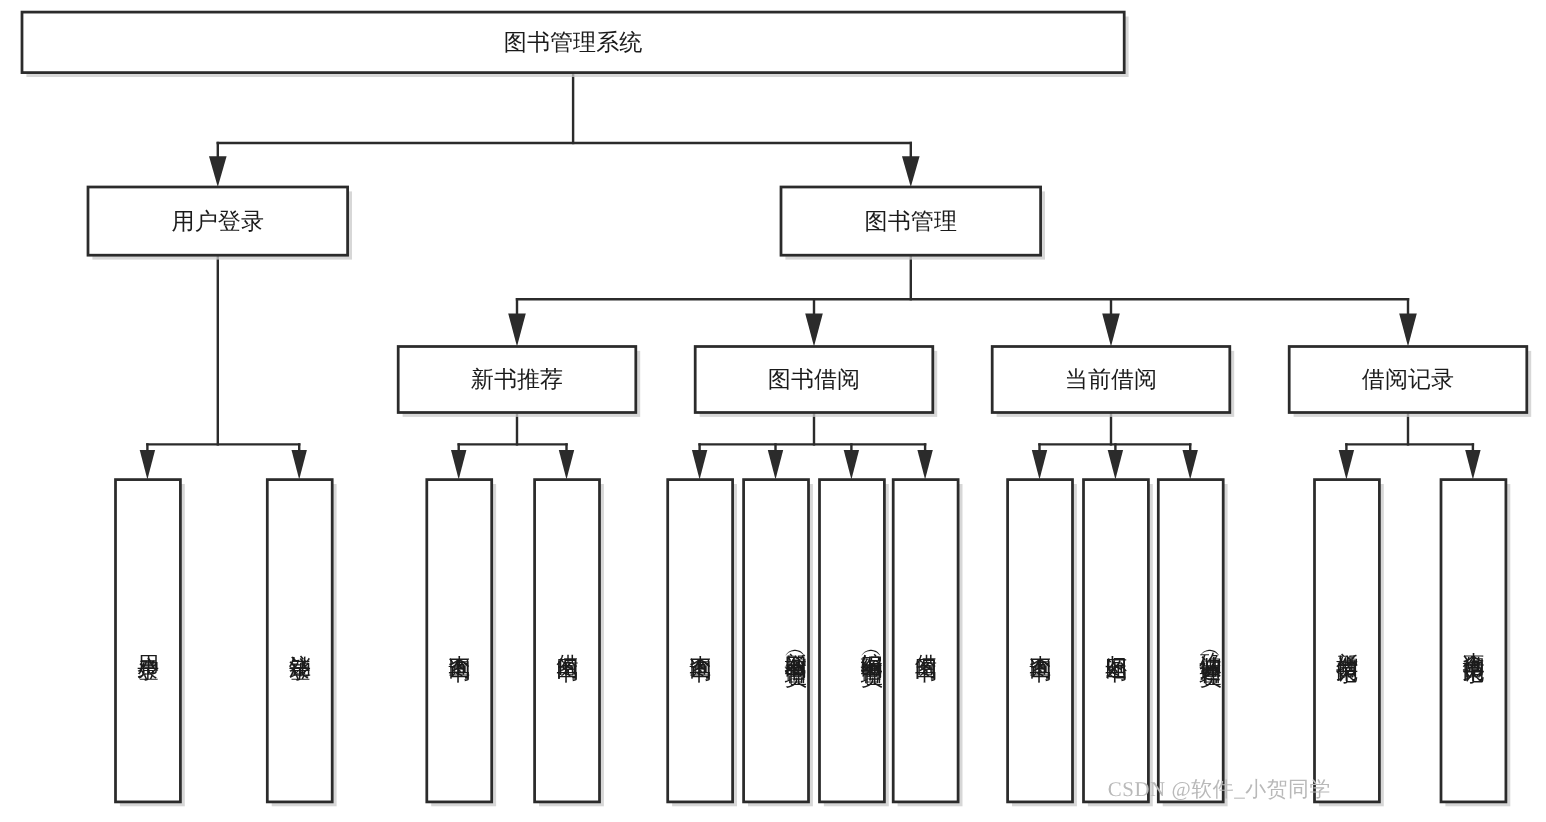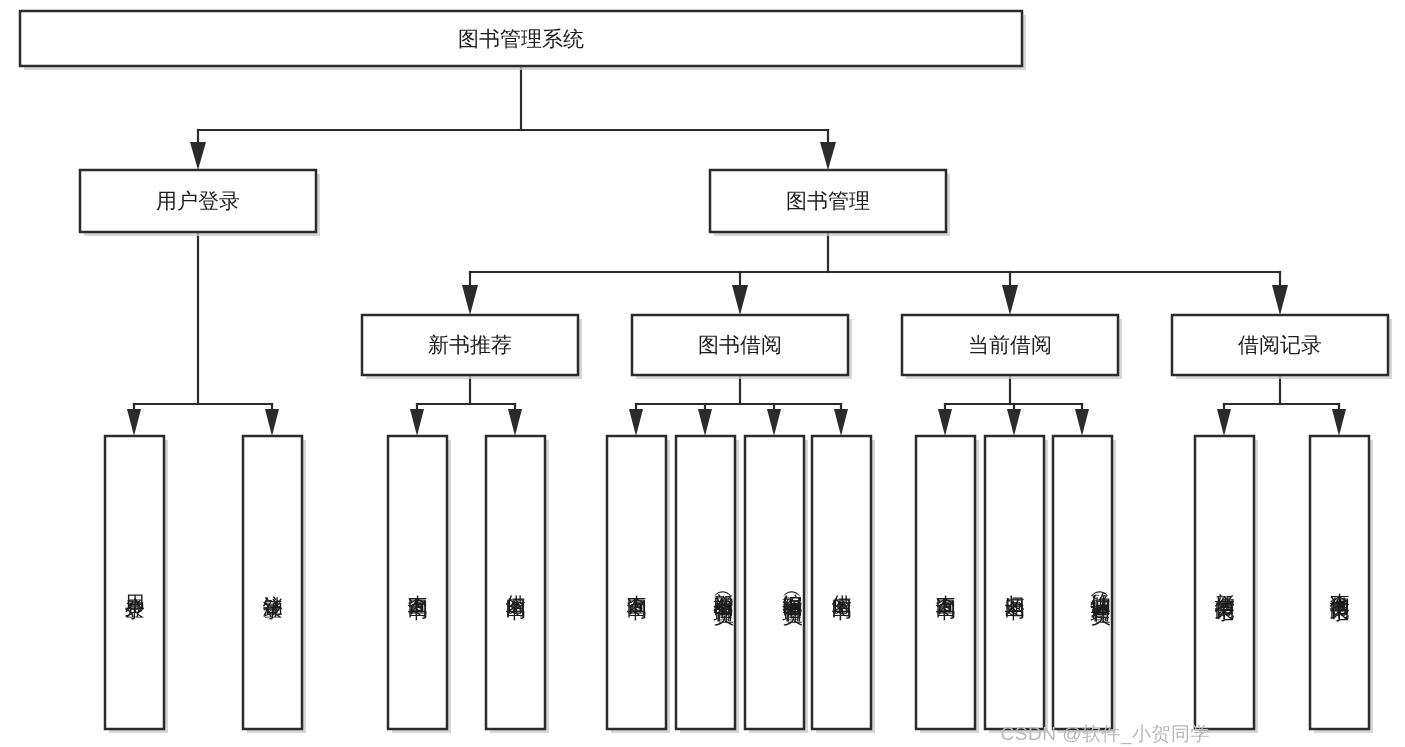--- a/index.html
+++ b/index.html
@@ -66,22 +66,22 @@
     justify-content: center;
     white-space: nowrap;
     pointer-events: none;
   }
   .leaf-label.center-v {
     align-items: center;
   }
   #watermark {
     position: absolute;
     right: 12px;
-    bottom: 0;
-    font-family: Liberation Sans, sans-serif;
+    bottom: 16px;
+    font-family: Liberation Serif, serif;
     font-size: 19px;
     color: #b9b9b9;
     letter-spacing: 0.5px;
     white-space: nowrap;
   }
 </style>
 </head>
 <body>
 
 <div id="diagram-root">

